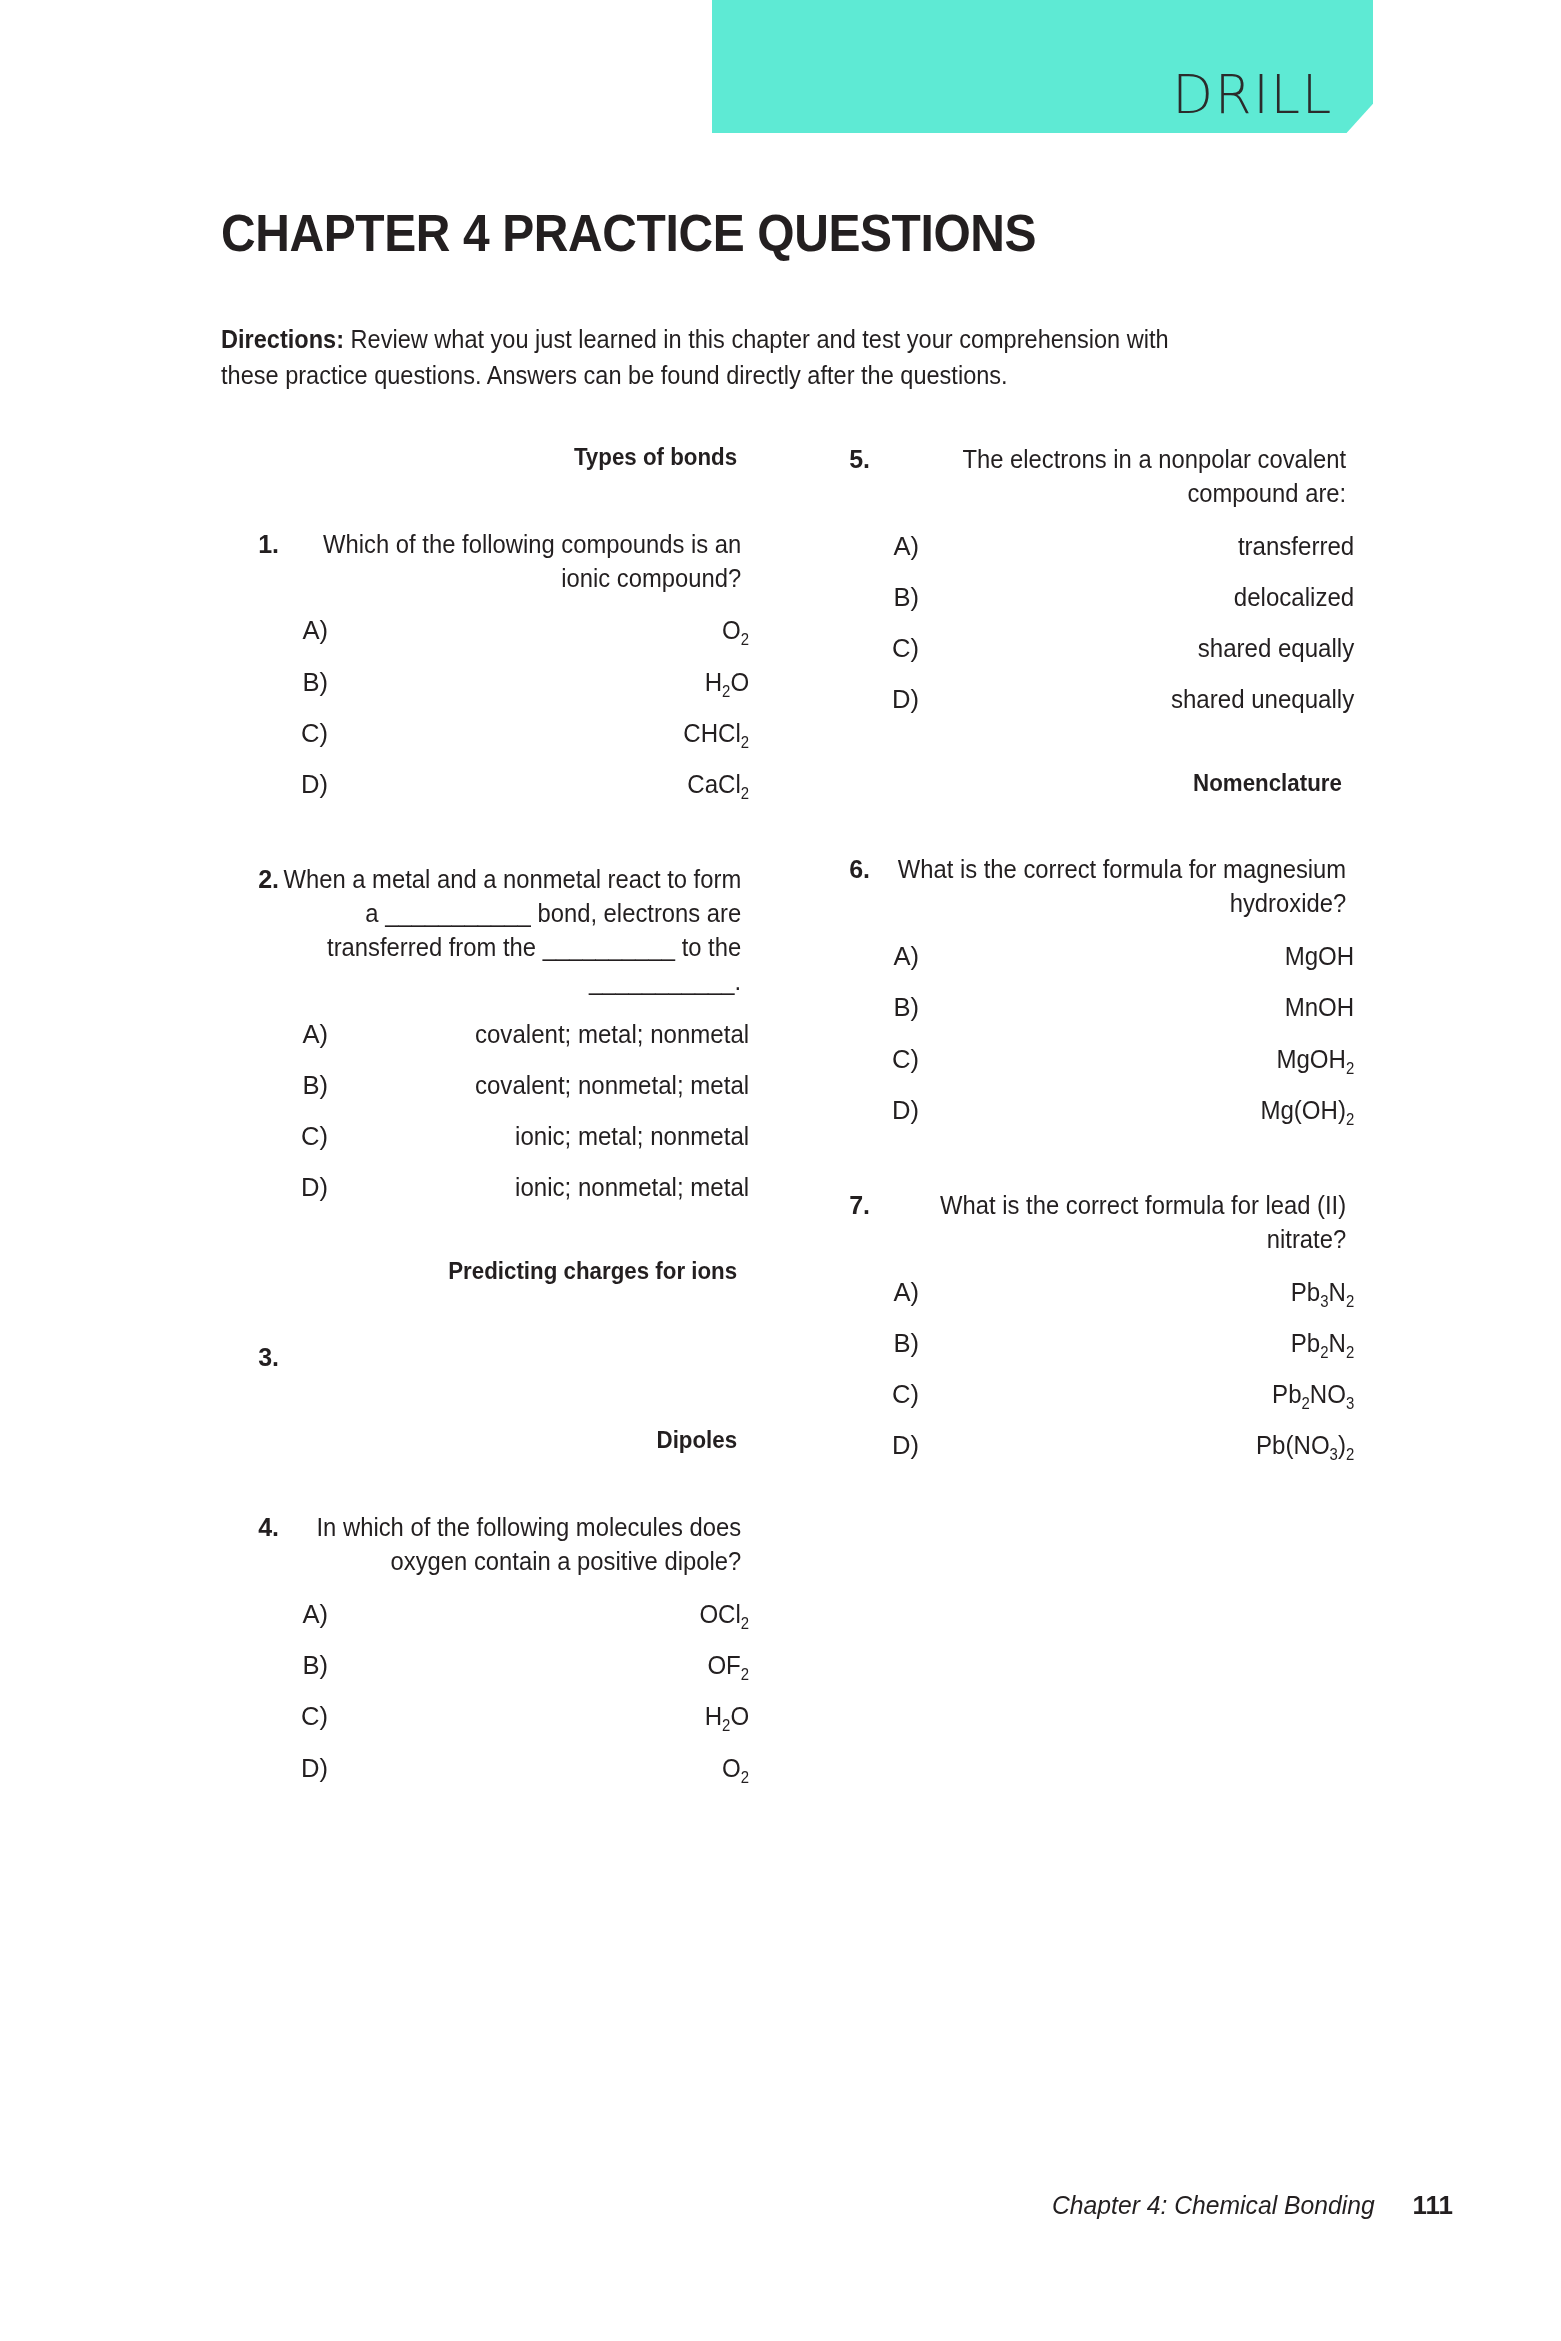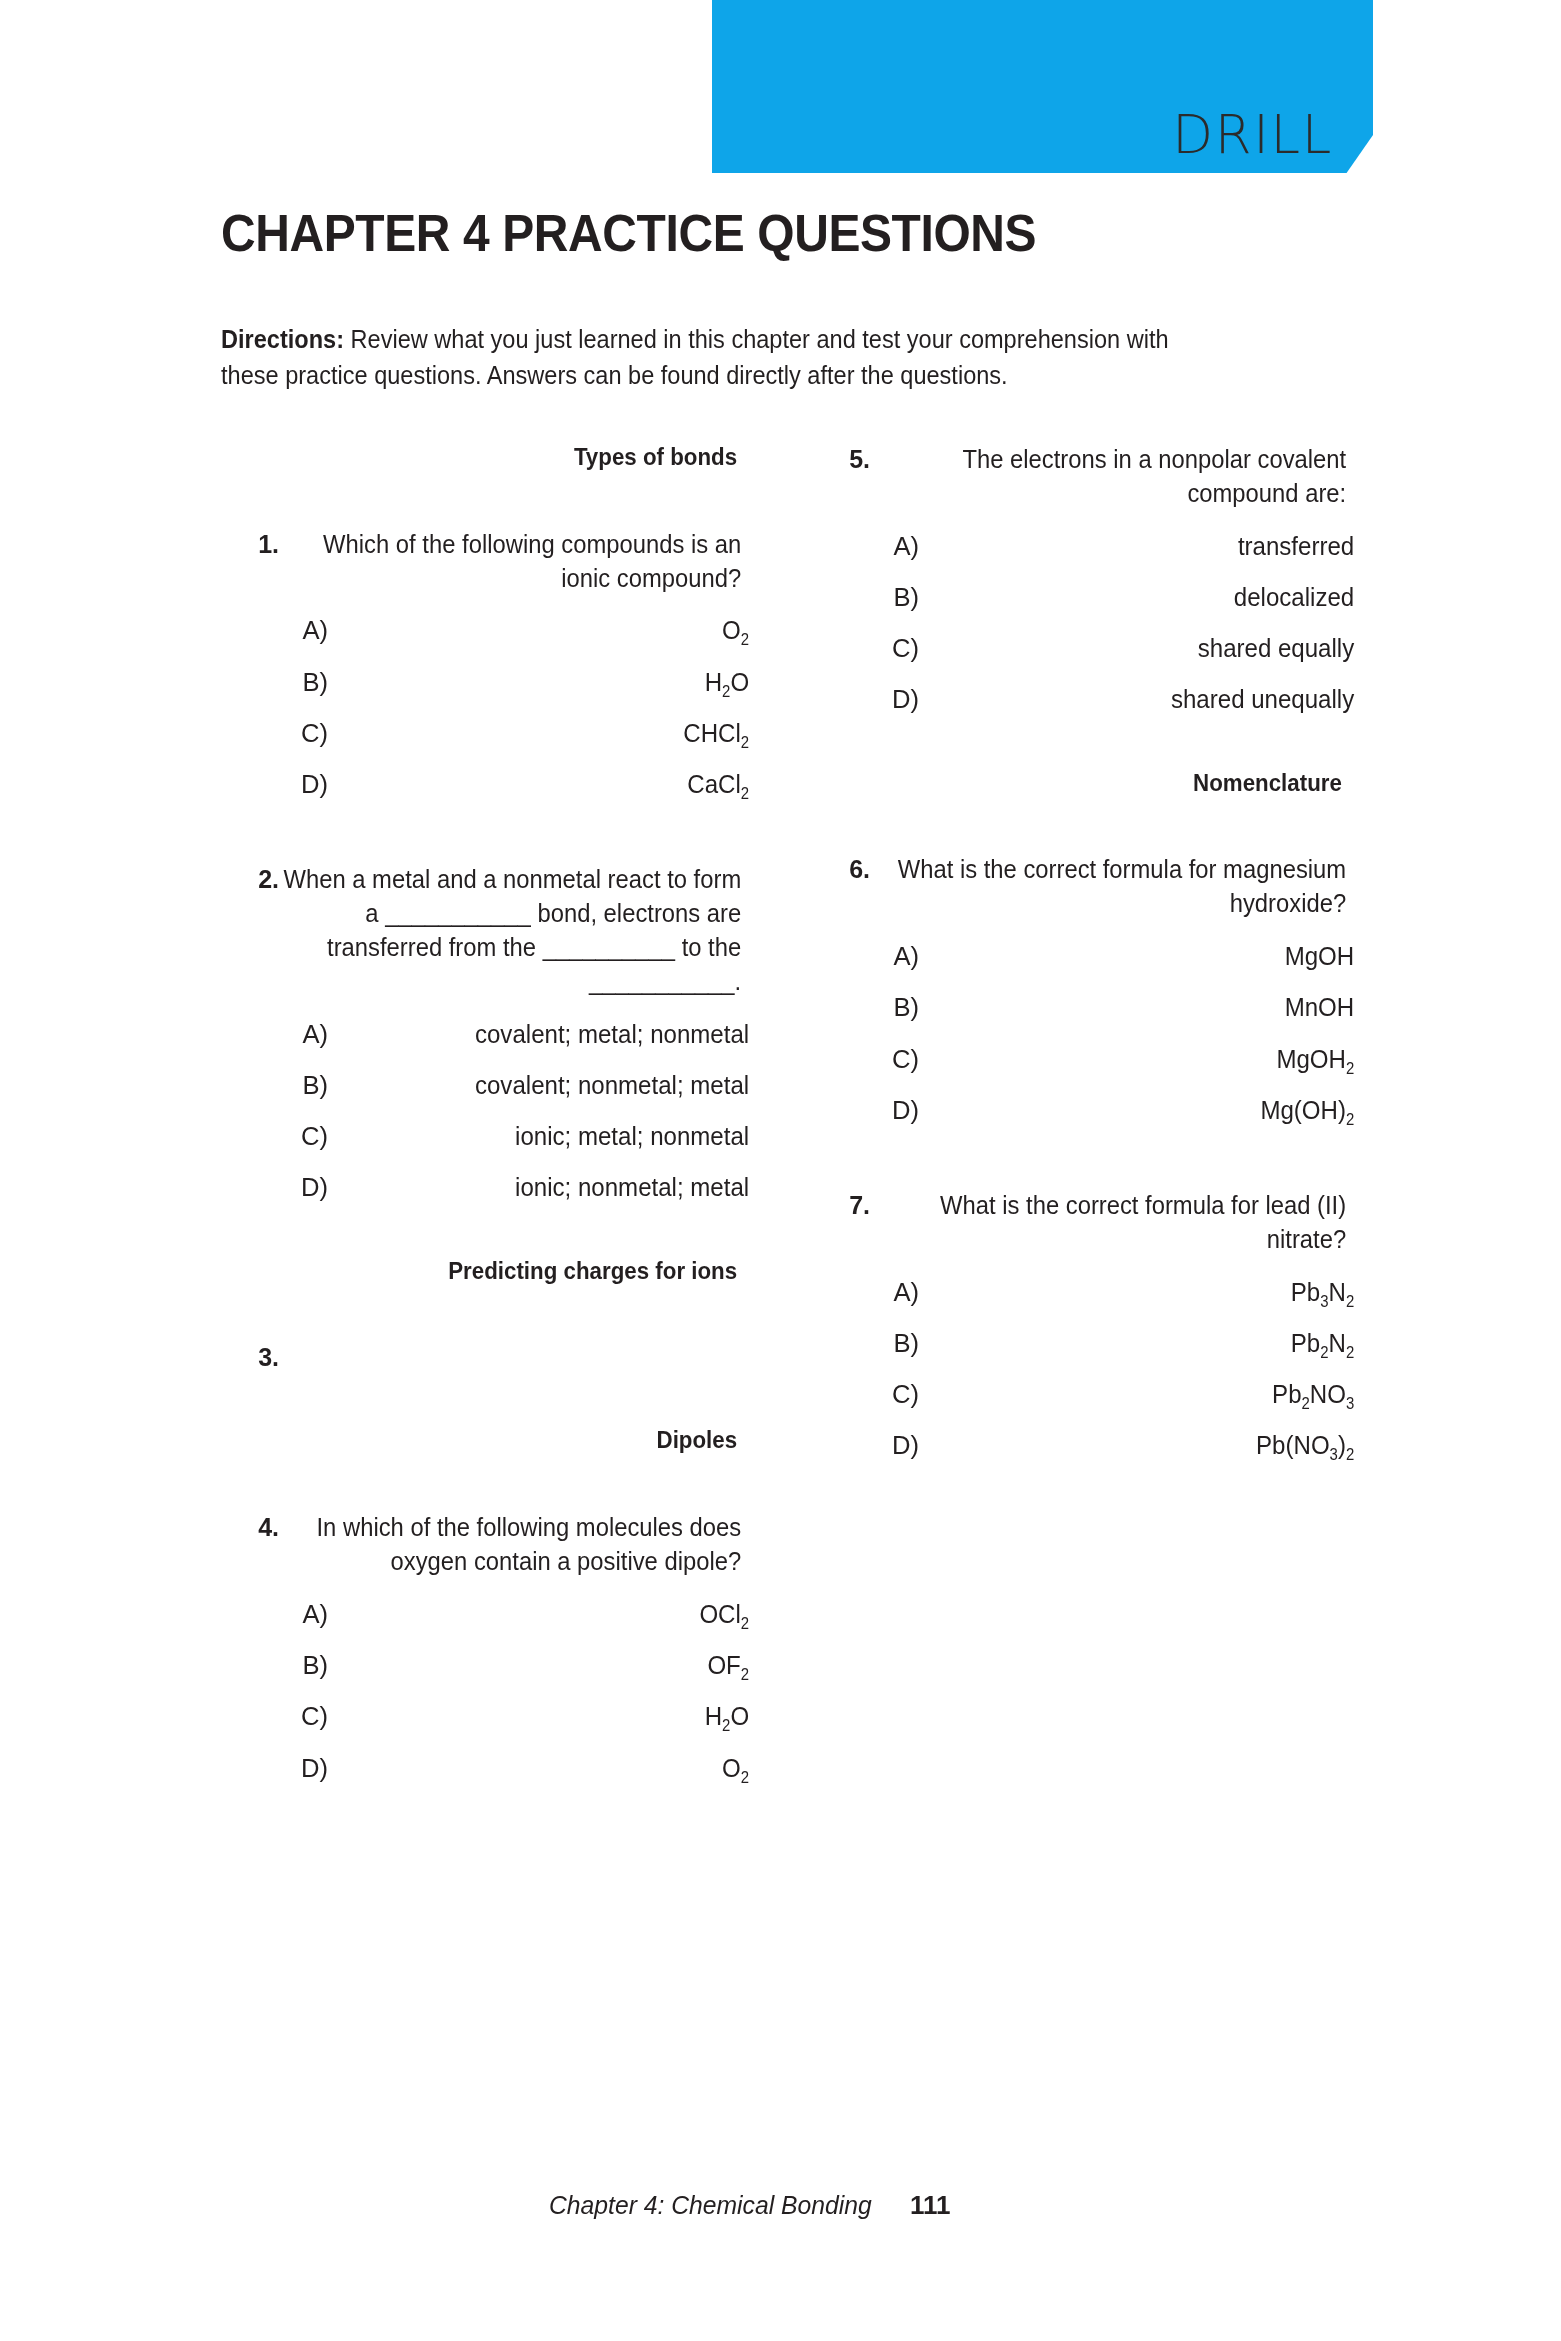--- a/index.html
+++ b/index.html
@@ -18,22 +18,22 @@
     background: #ffffff;
     overflow: hidden;
   }
 
   
   .drill-banner {
     position: absolute;
     left: 712px;
     top: 0;
     width: 661px;
-    height: 173px;
-    background: #0ea5e9;
+    height: 133px;
+    background: #5eead4;
     -webkit-clip-path: polygon(0 0, 100% 0, 100% 78%, 96% 100%, 0 100%);
     clip-path: polygon(0 0, 100% 0, 100% 78%, 96% 100%, 0 100%);
   }
   .drill-label {
     position: absolute;
     right: 40px;
     bottom: 12px;
     font-family: "DejaVu Sans", sans-serif;
     font-weight: 300;
     font-size: 53px;
@@ -133,22 +133,22 @@
     line-height: 0;
     vertical-align: -0.38em;
   }
 
   
   .footer {
     position: absolute;
     left: 0;
     top: 2190px;
     width: 1561px;
-    text-align: center;
-    padding-right: 78px;
+    text-align: right;
+    padding-right: 108px;
     box-sizing: border-box;
     white-space: nowrap;
   }
   .footer-chapter {
     font-style: italic;
     font-size: 26px;
     color: #231f20;
     transform: scaleX(0.95);
     display: inline-block;
     transform-origin: right center;

